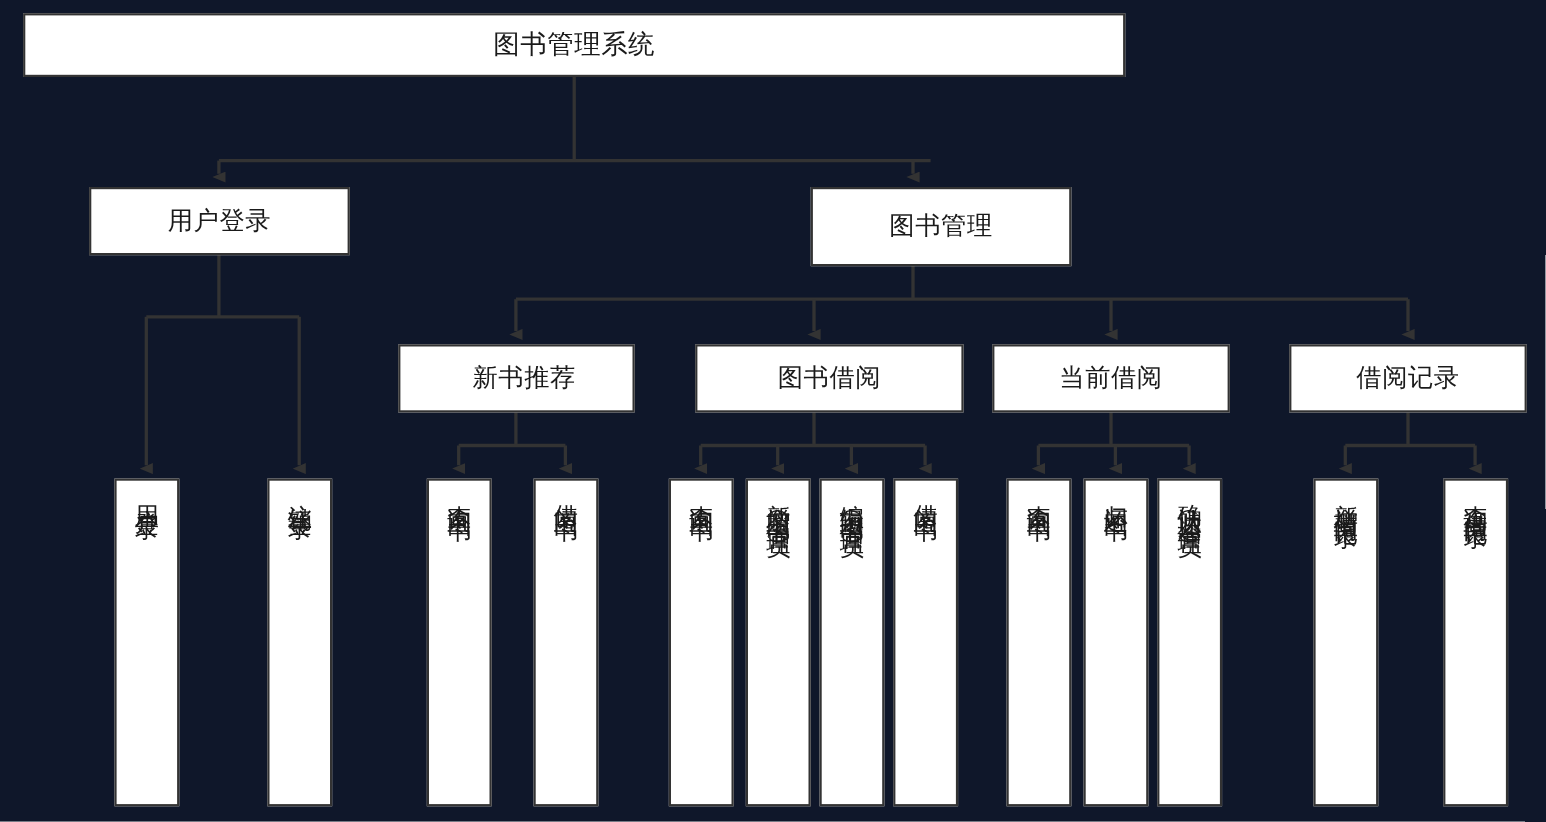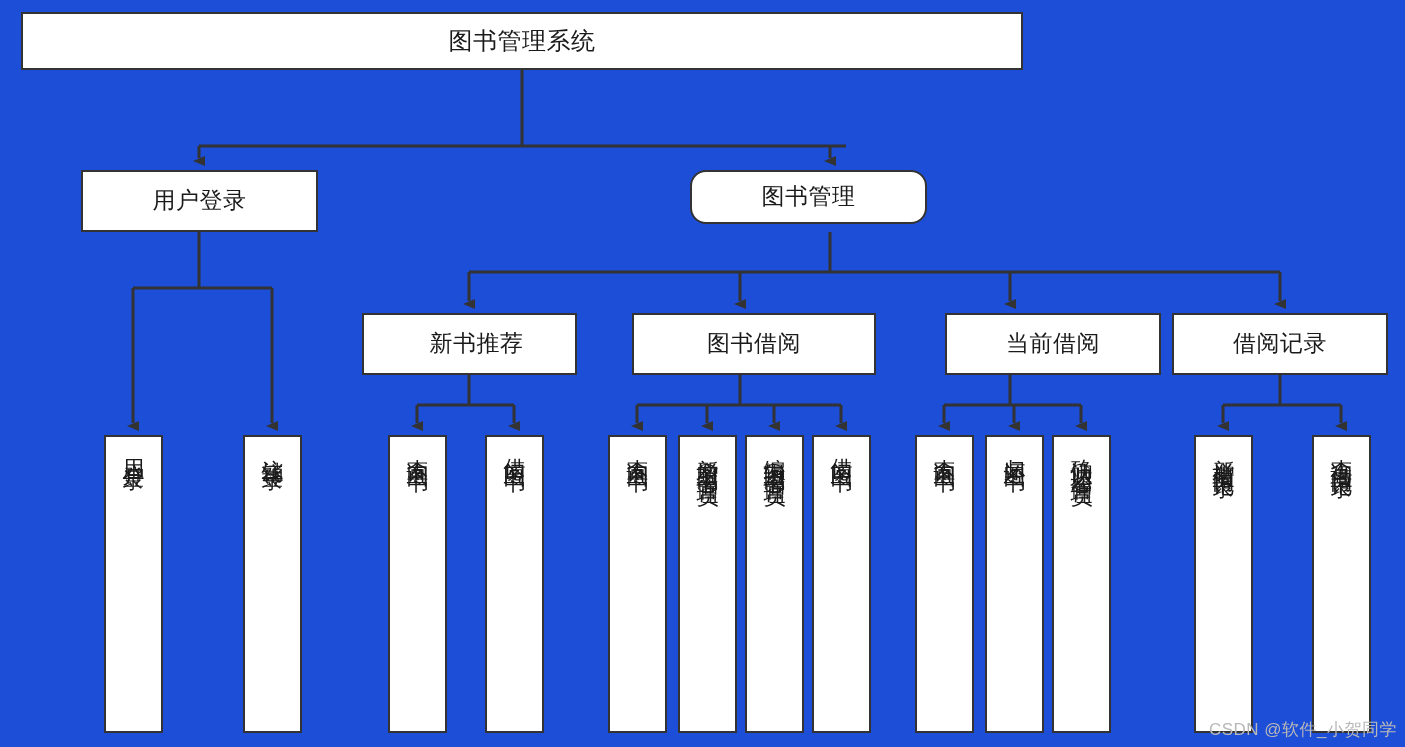--- a/index.html
+++ b/index.html
@@ -8,21 +8,21 @@
     padding: 0;
     background: #ffffff;
   }
   body {
     font-family: "Liberation Sans", "DejaVu Sans", sans-serif;
   }
   #diagram-root {
     position: relative;
     width: 1405px;
     height: 747px;
-    background: #1d4ed8;
+    background: #0f172a;
     overflow: hidden;
   }
   #edge-layer {
     position: absolute;
     left: 0;
     top: 0;
     width: 1405px;
     height: 747px;
   }
   .node {
@@ -130,31 +130,31 @@
     </g>
   </svg>
 
   <div class="node h root" style="left:21px; top:12px; width:1002px; height:58px;">
     <span class="node-label">图书管理系统</span>
   </div>
 
   <div class="node h" style="left:81px; top:170px; width:237px; height:62px;">
     <span class="node-label">用户登录</span>
   </div>
-  <div class="node h" style="left:690px; top:170px; width:237px; height:54px;border-radius:16px;">
+  <div class="node h" style="left:737px; top:170px; width:237px; height:72px;">
     <span class="node-label">图书管理</span>
   </div>
 
   <div class="node h" style="left:362px; top:313px; width:215px; height:62px;padding-left:14px;">
     <span class="node-label">新书推荐</span>
   </div>
   <div class="node h" style="left:632px; top:313px; width:244px; height:62px;">
     <span class="node-label">图书借阅</span>
   </div>
-  <div class="node h" style="left:902px; top:313px; width:216px; height:62px;margin-left:43px;">
+  <div class="node h" style="left:902px; top:313px; width:216px; height:62px;">
     <span class="node-label">当前借阅</span>
   </div>
   <div class="node h" style="left:1172px; top:313px; width:216px; height:62px;">
     <span class="node-label">借阅记录</span>
   </div>
 
   <div class="node v" style="left:104px; top:435px; width:59px; height:298px;">
     <span class="node-label">用户登录</span>
   </div>
   <div class="node v" style="left:243px; top:435px; width:59px; height:298px;">
@@ -191,15 +191,14 @@
     <span class="node-label">确认归还（管理员）</span>
   </div>
 
   <div class="node v" style="left:1194px; top:435px; width:59px; height:298px;">
     <span class="node-label">新增借阅记录</span>
   </div>
   <div class="node v" style="left:1312px; top:435px; width:59px; height:298px;">
     <span class="node-label">查询借阅记录</span>
   </div>
 
-  <div id="watermark">CSDN @软件_小贺同学</div>
 
 </div>
 
 </body></html>

